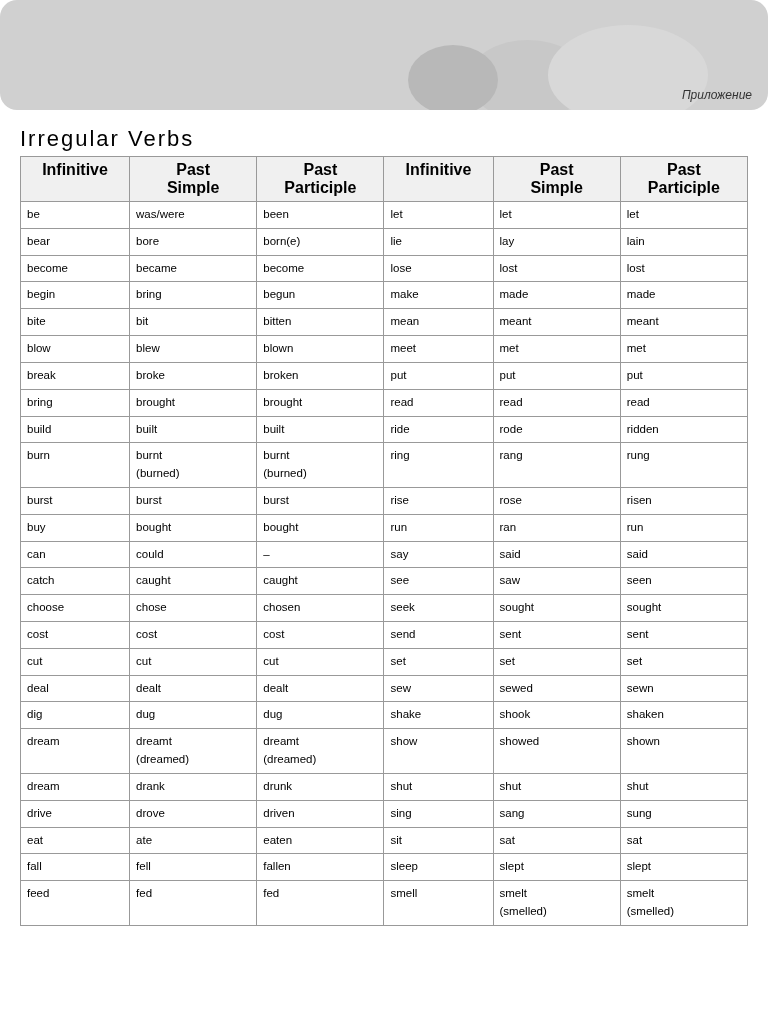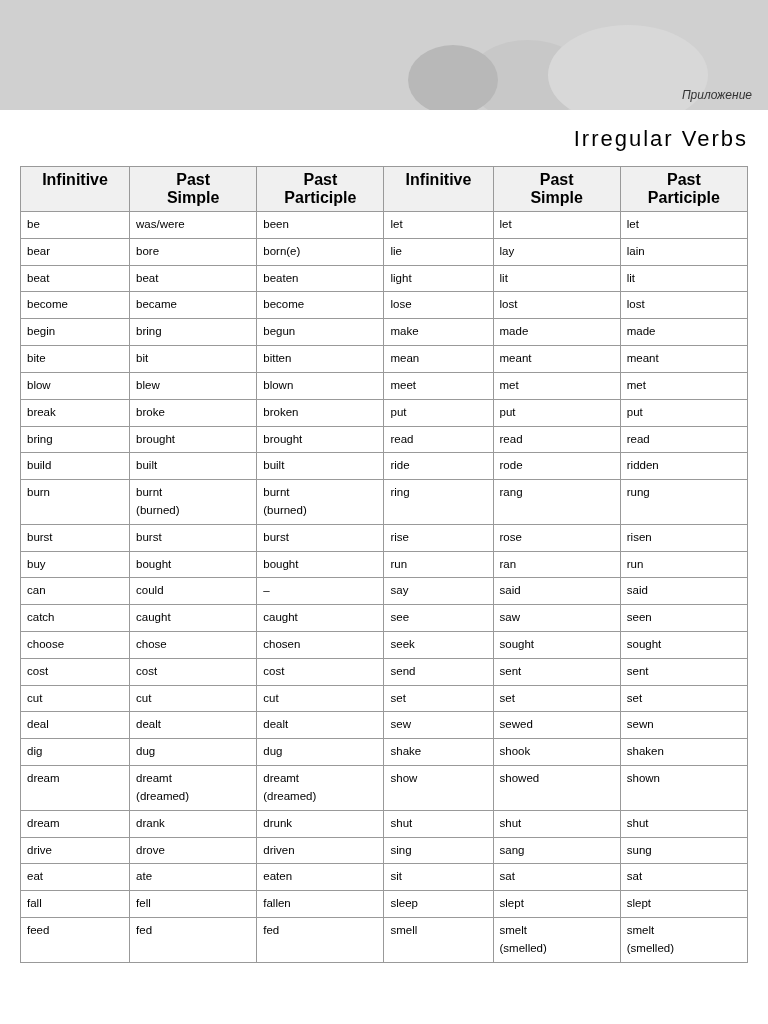--- a/index.html
+++ b/index.html
@@ -12,20 +12,21 @@
       overflow-x: hidden;
     }
 
     
     .header-area {
       width: 100%;
       height: 110px;
       background: #d0d0d0;
       position: relative;
       overflow: hidden;
+      border-radius: 17px;
     }
     .cloud-shape {
       position: absolute;
       background: #e8e8e8;
       border-radius: 50%;
     }
     .cloud1 { width: 120px; height: 80px; bottom: -10px; right: 180px; background: #c8c8c8; }
     .cloud2 { width: 160px; height: 100px; bottom: -15px; right: 60px; background: #d8d8d8; }
     .cloud3 { width: 90px; height: 70px; bottom: -5px; right: 270px; background: #b8b8b8; }
 
@@ -38,25 +39,25 @@
       color: #333;
       font-family: Arial, sans-serif;
     }
 
     
     .content {
       padding: 16px 20px 40px 20px;
     }
 
     .page-title {
-      text-align: right;
+      text-align: left;
       font-size: 22px;
       font-weight: normal;
       letter-spacing: 2px;
-      margin-bottom: 14px;
+      margin-bottom: 4px;
       font-family: Arial, sans-serif;
     }
 
     
     .verbs-table {
       width: 100%;
       border-collapse: collapse;
       font-size: 12px;
       font-family: Arial, sans-serif;
     }
@@ -121,28 +122,20 @@
         </tr>
         <tr>
           <td>bear</td>
           <td>bore</td>
           <td>born(e)</td>
           <td>lie</td>
           <td>lay</td>
           <td>lain</td>
         </tr>
         <tr>
-          <td>beat</td>
-          <td>beat</td>
-          <td>beaten</td>
-          <td>light</td>
-          <td>lit</td>
-          <td>lit</td>
-        </tr>
-        <tr>
           <td>become</td>
           <td>became</td>
           <td>become</td>
           <td>lose</td>
           <td>lost</td>
           <td>lost</td>
         </tr>
         <tr>
           <td>begin</td>
           <td>bring</td>

